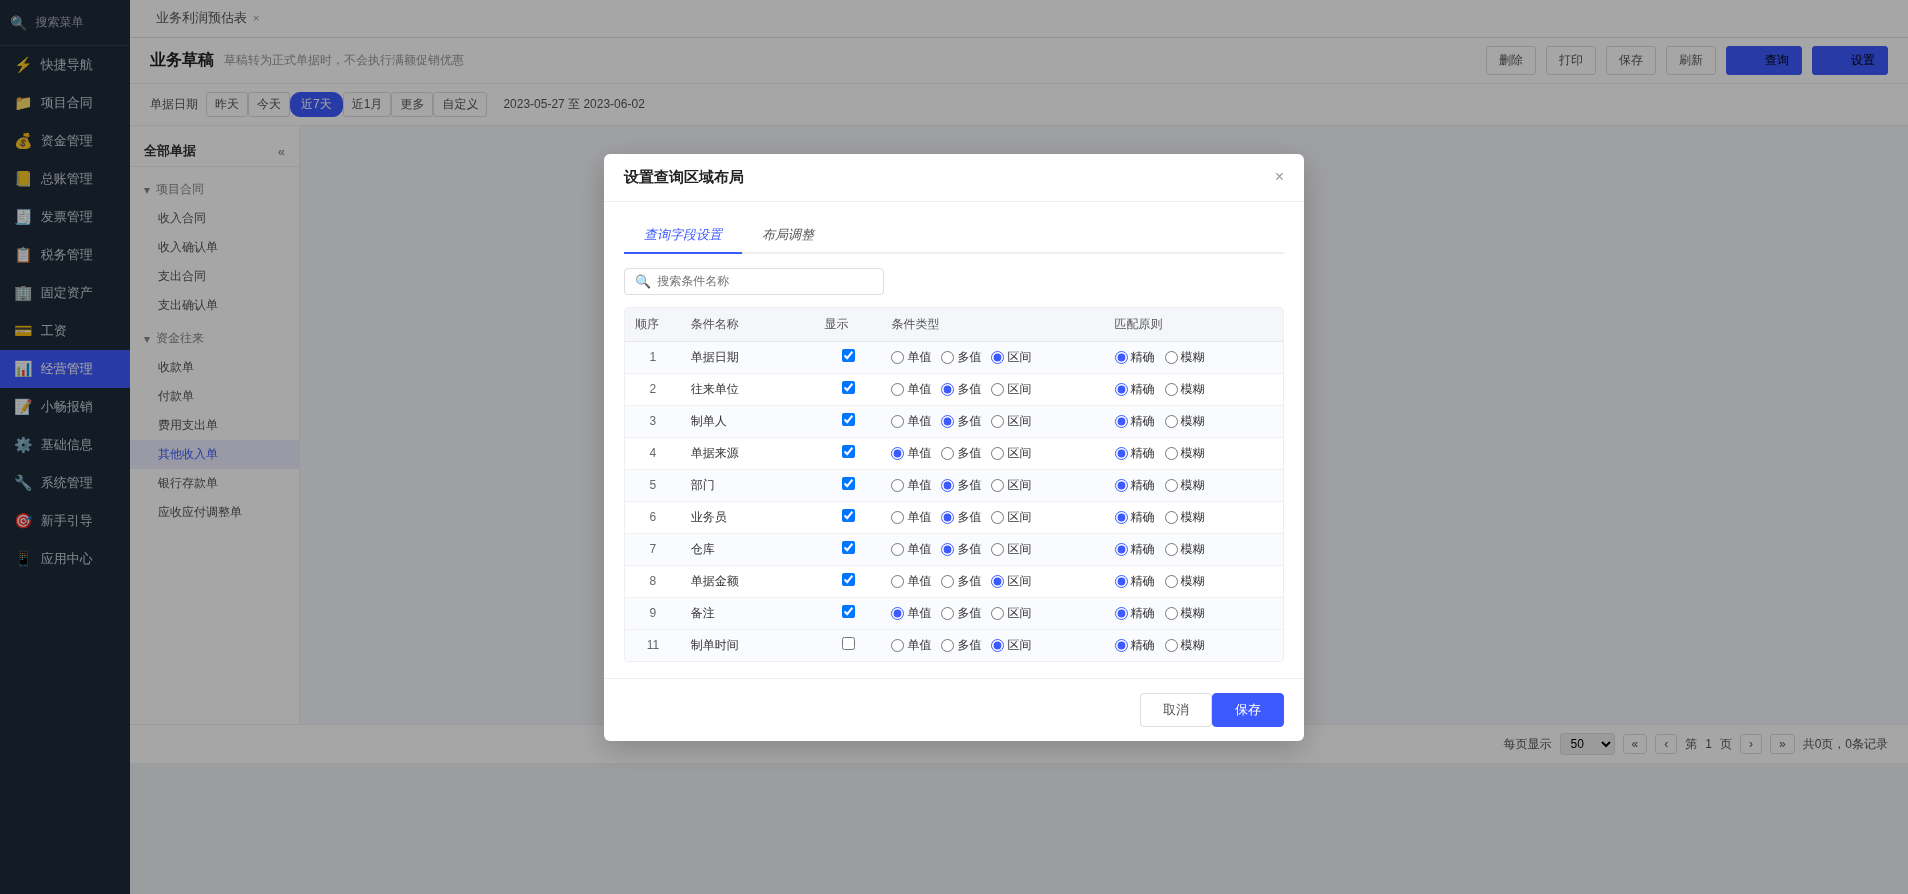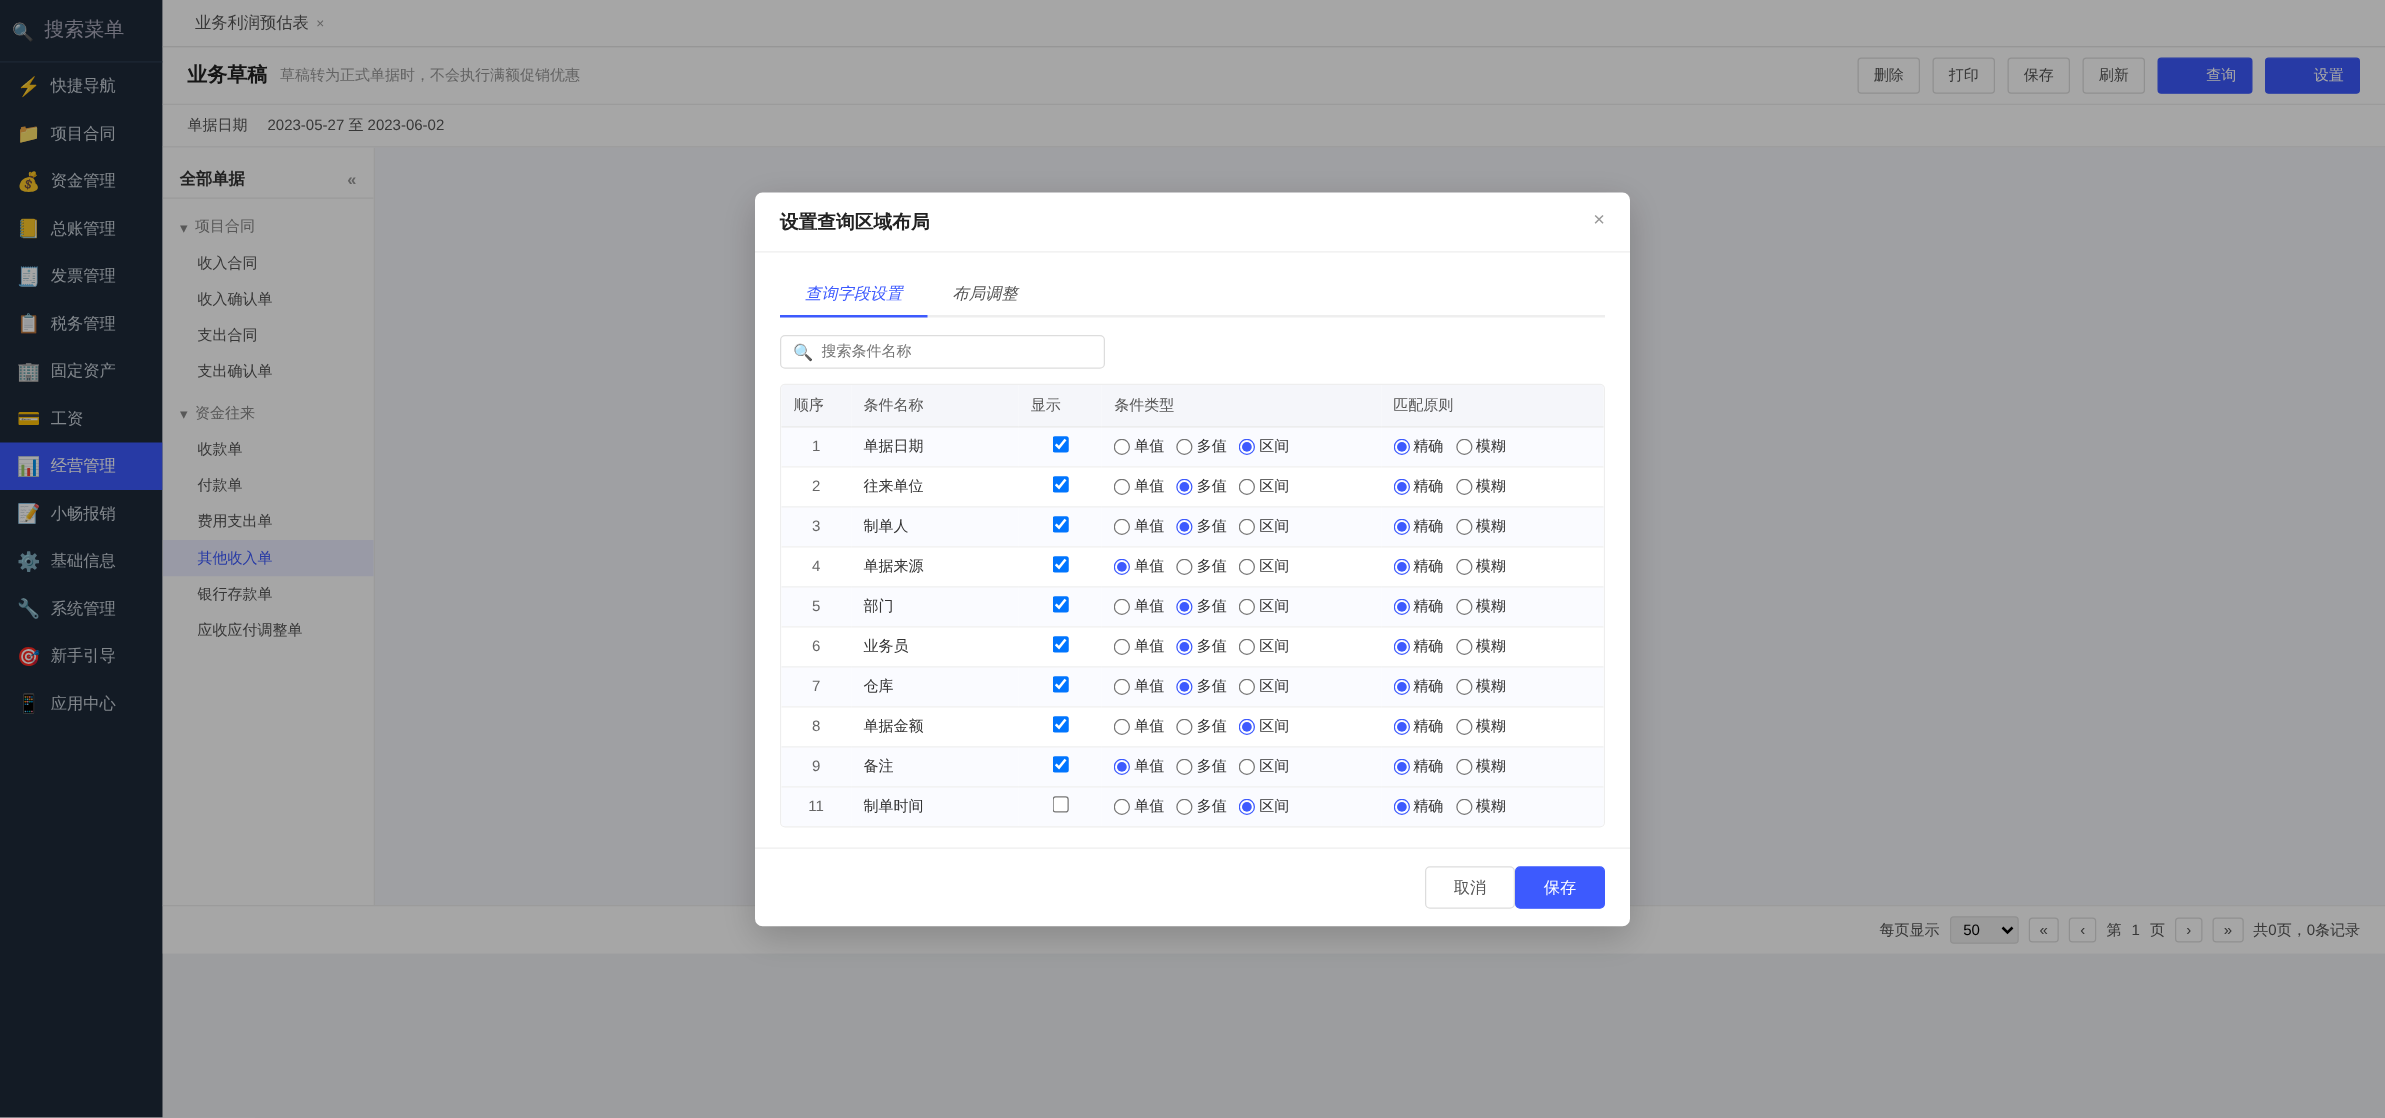--- a/index.html
+++ b/index.html
@@ -16,21 +16,21 @@
       flex-shrink: 0;
     }
     .sidebar-header {
       padding: 14px 10px;
       display: flex;
       align-items: center;
       gap: 8px;
       border-bottom: 1px solid #2e3e52;
     }
     .sidebar-search-icon { font-size: 14px; color: #8899aa; }
-    .sidebar-search-text { font-size: 16px; color: #aab; }
+    .sidebar-search-text { font-size: 12px; color: #aab; }
     .sidebar-item {
       padding: 10px 14px;
       display: flex;
       align-items: center;
       gap: 8px;
       cursor: pointer;
       font-size: 13px;
     }
     .sidebar-item.active { background: #3d5afe; color: #fff; }
     .sidebar-item .icon { font-size: 15px; }
@@ -84,21 +84,21 @@
     .action-btn {
       padding: 5px 12px;
       border: 1px solid #ddd;
       background: #fff;
       border-radius: 3px;
       cursor: pointer;
       font-size: 12px;
       color: #555;
       display: flex; align-items: center; gap: 4px; text-align: center;
     }
-    .action-btn.primary { background: #3d5afe; color: #ffffff; border-color: #3d5afe; padding-left: 38px; }
+    .action-btn.primary { background: #3d5afe; color: #000000; border-color: #3d5afe; padding-left: 38px; }
 
     
     .filter-bar {
       background: #fff;
       padding: 8px 20px;
       display: flex;
       align-items: center;
       gap: 8px;
       border-bottom: 1px solid #eee;
     }
@@ -389,20 +389,21 @@
       <button class="action-btn">打印</button>
       <button class="action-btn">保存</button>
       <button class="action-btn">刷新</button>
       <button class="action-btn primary">查询</button>
       <button class="action-btn primary">设置</button>
     </div>
   </div>
 
   <div class="filter-bar">
     <span class="filter-label">单据日期</span>
+    <div id="filter-buttons"><button class="filter-btn">昨天</button><button class="filter-btn">今天</button><button class="filter-btn active">近7天</button><button class="filter-btn">近1月</button><button class="filter-btn">更多</button><button class="filter-btn">自定义</button></div>
     <span class="filter-date">2023-05-27 至 2023-06-02</span>
   </div>
 
   <div class="content-area">
 
     <div class="left-nav">
       <div class="left-nav-header">
         <span>全部单据</span>
         <span style="cursor:pointer;color:#999;">«</span>
       </div>

